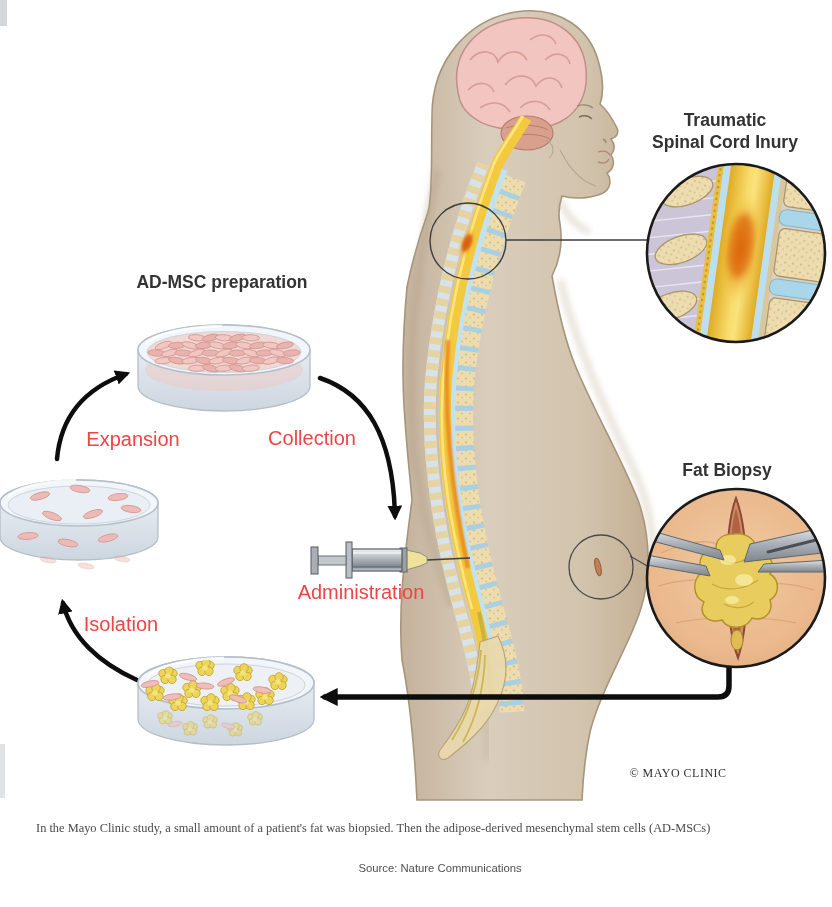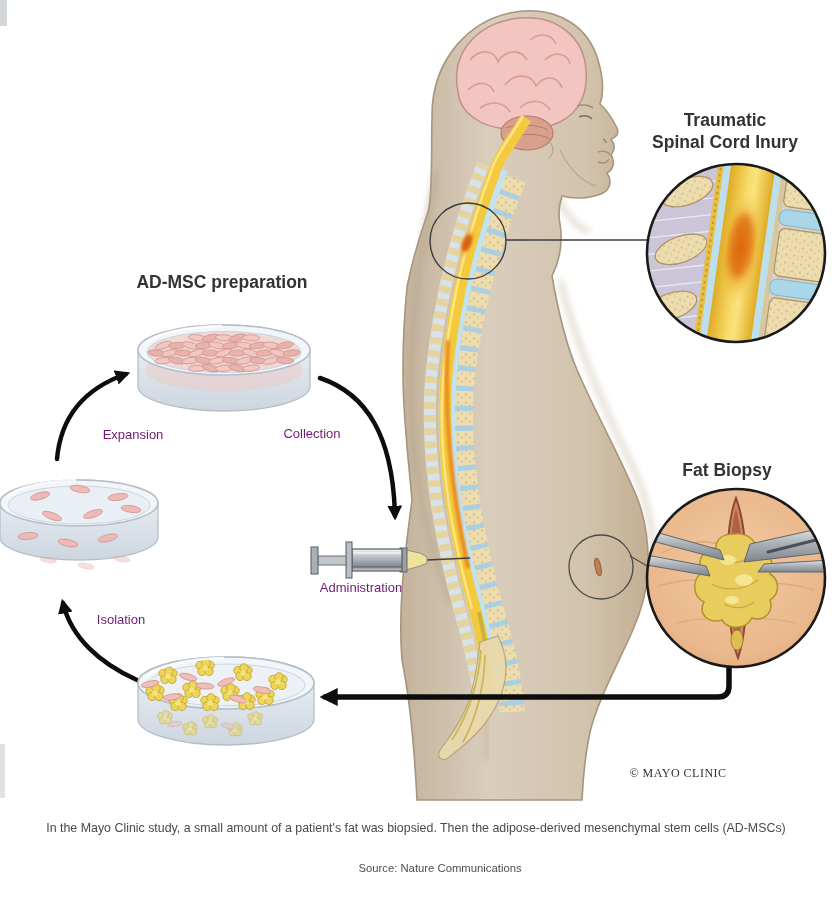--- a/index.html
+++ b/index.html
@@ -2,31 +2,31 @@
 <html><head>
 <meta charset="utf-8">
 <style>
   html,body{margin:0;padding:0;background:#ffffff;}
   #canvas{
     position:relative;width:832px;height:907px;background:#ffffff;overflow:hidden;
     font-family:"Liberation Sans","DejaVu Sans",sans-serif;
   }
   .lbl{
     position:absolute;transform:translateX(-50%);white-space:nowrap;
-    color:#701a75;font-size:13px;text-align:center;line-height:1.25;
+    color:#ef4444;font-size:20px;text-align:center;line-height:1.25;
   }
   .lbl.bold{font-weight:bold;font-size:17.5px;color:#333;}
   .credit{
     position:absolute;transform:translateX(-50%);white-space:nowrap;
     font-family:"Liberation Serif","DejaVu Serif",serif;
     font-size:12px;color:#2f2f2f;letter-spacing:.5px;
   }
   .caption{
     position:absolute;left:416px;top:820px;width:760px;transform:translateX(-50%);
-    font-size:12.4px;color:#4a4a4a;text-align:center;line-height:1.42;
+    font-size:12.4px;color:#4a4a4a;text-align:left;line-height:1.42;font-family:Liberation Serif, serif;
   }
   .source{
     position:absolute;left:440px;top:862px;transform:translateX(-50%);
     font-size:11.3px;color:#4f4f4f;text-align:center;
   }
   .artifact{position:absolute;background:#c2c6ca;}
   svg{position:absolute;left:0;top:0;}
 </style>
 </head>
 <body>

